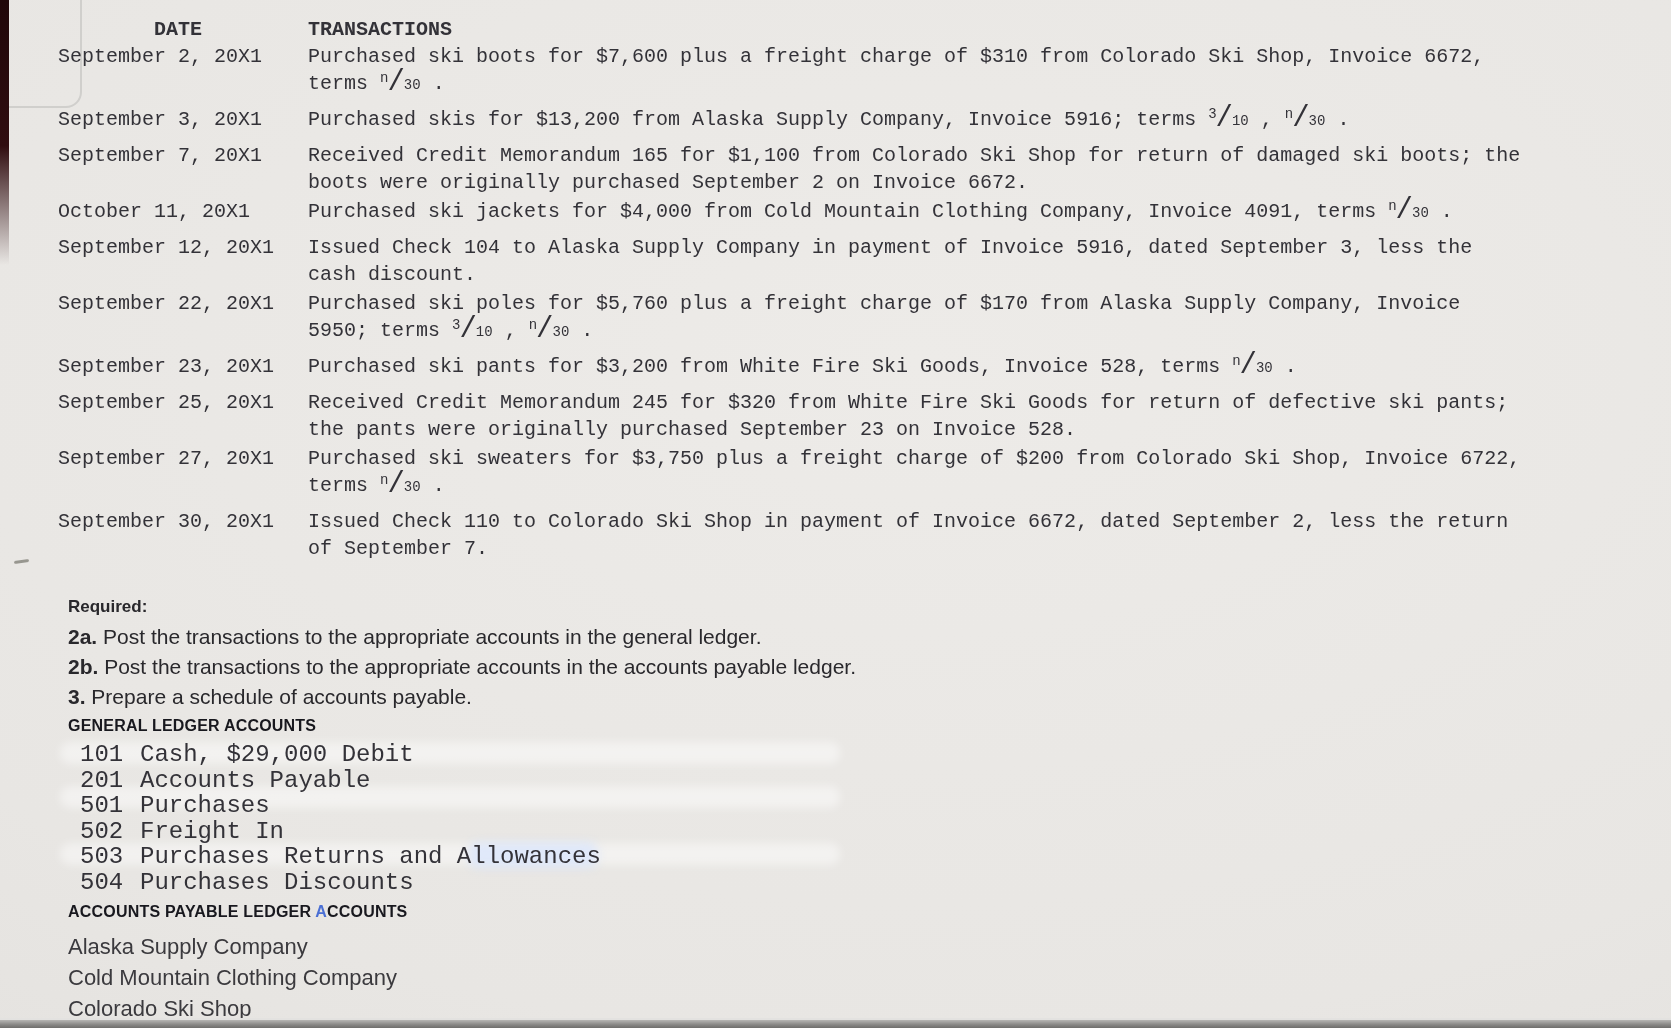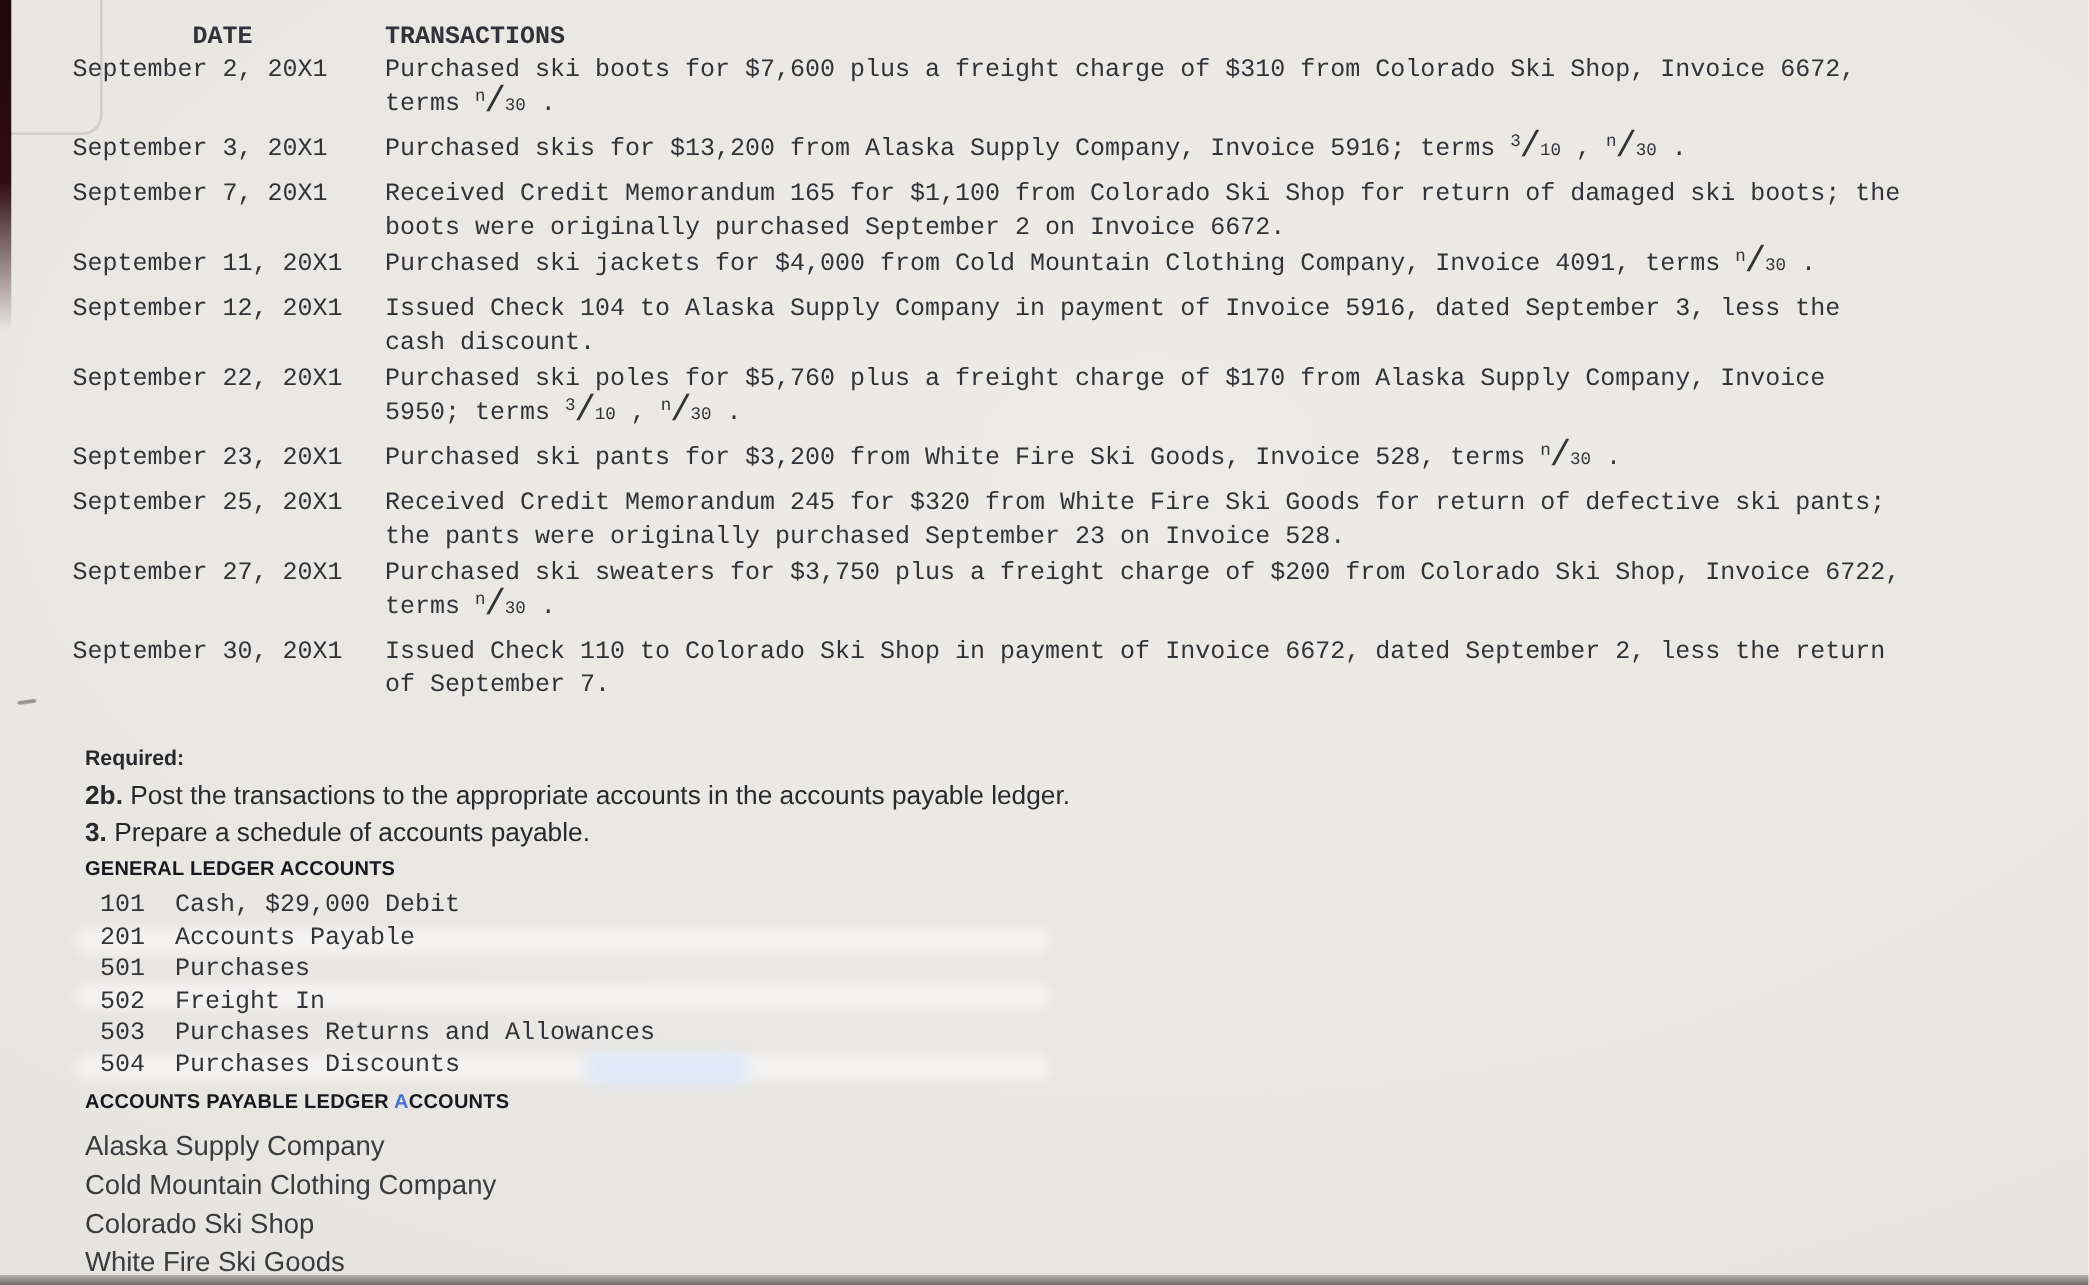--- a/index.html
+++ b/index.html
@@ -57,21 +57,21 @@
   .frac .den{font-size:14px;position:relative;top:0;}
   .frac .slash{font-size:29px;line-height:16px;position:relative;top:1px;margin:0 -1px;}
 
   .required{margin-left:10px;margin-top:30px;font-size:21px;line-height:30px;color:#29282c;}
   .required .req-title{font-size:17px;font-weight:bold;}
   .required b{font-weight:bold;}
 
   .gl-heading,.ap-heading{
     margin-left:10px;font-size:16px;font-weight:bold;color:#18181e;line-height:27px;letter-spacing:.2px;
   }
-  .gl-list{margin-left:22px;font-size:20px;line-height:25.5px;margin-top:3px;margin-bottom:3px;}
+  .gl-list{margin-left:22px;font-size:24px;line-height:25.5px;margin-top:3px;margin-bottom:3px;}
   .gl-num{display:inline-block;width:60px;}
   .ap-heading .accent{color:#4a6fd4;}
   .company-list{margin-left:10px;font-size:22px;line-height:31px;color:#3b3a3e;margin-top:6px;}
 </style>
 </head>
 <body>
 
 <div id="screen">
 
   <div class="card-corner"></div>
@@ -99,21 +99,21 @@
     <div class="t-date">September 3, 20X1</div>
     <div class="t-desc"><span>Purchased skis for $13,200 from Alaska Supply Company, Invoice 5916; terms </span><span class="frac"><span class="num">3</span><span class="slash">/</span><span class="den">10</span></span><span> , </span><span class="frac"><span class="num">n</span><span class="slash">/</span><span class="den">30</span></span><span> .</span></div>
   </div>
 
   <div class="t-row">
     <div class="t-date">September 7, 20X1</div>
     <div class="t-desc"><span>Received Credit Memorandum 165 for $1,100 from Colorado Ski Shop for return of damaged ski boots; the boots were originally purchased September 2 on Invoice 6672.</span></div>
   </div>
 
   <div class="t-row has-frac">
-    <div class="t-date">September 11, 20X1</div>
+    <div class="t-date">October 11, 20X1</div>
     <div class="t-desc"><span>Purchased ski jackets for $4,000 from Cold Mountain Clothing Company, Invoice 4091, terms </span><span class="frac"><span class="num">n</span><span class="slash">/</span><span class="den">30</span></span><span> .</span></div>
   </div>
 
   <div class="t-row">
     <div class="t-date">September 12, 20X1</div>
     <div class="t-desc"><span>Issued Check 104 to Alaska Supply Company in payment of Invoice 5916, dated September 3, less the cash discount.</span></div>
   </div>
 
   <div class="t-row has-frac">
     <div class="t-date">September 22, 20X1</div>
@@ -137,20 +137,21 @@
 
   <div class="t-row">
     <div class="t-date">September 30, 20X1</div>
     <div class="t-desc"><span>Issued Check 110 to Colorado Ski Shop in payment of Invoice 6672, dated September 2, less the return of September 7.</span></div>
   </div>
 </div>
     </div>
 
     <div class="required">
       <div class="req-title">Required:</div>
+      <div><b>2a.</b> <span>Post the transactions to the appropriate accounts in the general ledger.</span></div>
       <div><b>2b.</b> <span>Post the transactions to the appropriate accounts in the accounts payable ledger.</span></div>
       <div><b>3.</b> <span>Prepare a schedule of accounts payable.</span></div>
     </div>
 
     <div class="gl-heading">GENERAL LEDGER ACCOUNTS</div>
 
     <div class="gl-list mono">
       <div><span class="gl-num">101</span><span>Cash, $29,000 Debit</span></div>
       <div><span class="gl-num">201</span><span>Accounts Payable</span></div>
       <div><span class="gl-num">501</span><span>Purchases</span></div>

